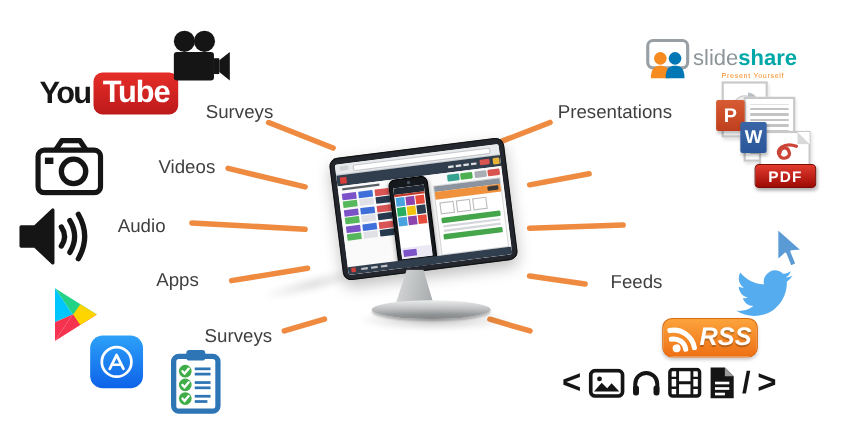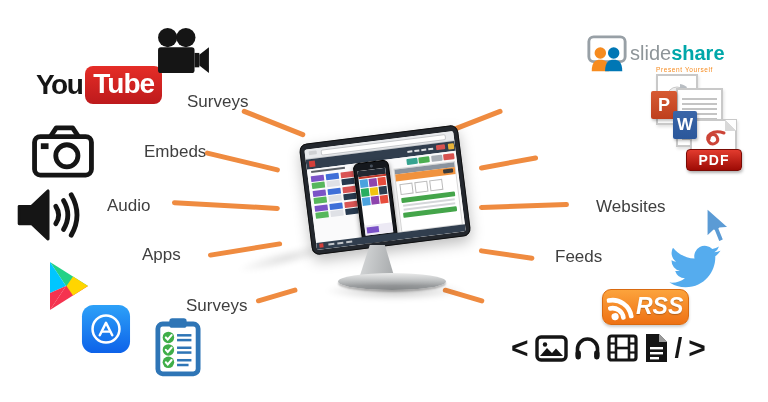--- a/index.html
+++ b/index.html
@@ -183,25 +183,25 @@
     <path d="M11.3,34 l2,2.2 4,-4.6" stroke="#fff" stroke-width="2.2" fill="none" stroke-linecap="round"></path>
     <rect x="23" y="30.5" width="15" height="2.6" fill="#2E75B6"></rect>
       <rect x="23" y="35.5" width="15" height="2.6" fill="#2E75B6"></rect>
     <circle cx="14" cy="47" r="6" fill="#3FAE49"></circle>
     <path d="M11.3,47 l2,2.2 4,-4.6" stroke="#fff" stroke-width="2.2" fill="none" stroke-linecap="round"></path>
     <rect x="23" y="43.5" width="15" height="2.6" fill="#2E75B6"></rect>
       <rect x="23" y="48.5" width="12" height="2.6" fill="#2E75B6"></rect>
   </svg>
 
   <span class="lbl" style="left:187px;top:92px">Surveys</span>
-  <span class="lbl" style="left:144px;top:142px">Embeds</span>
+  <span class="lbl" style="left:144px;top:142px">Videos</span>
   <span class="lbl" style="left:107px;top:196px">Audio</span>
   <span class="lbl" style="left:142px;top:245px">Apps</span>
   <span class="lbl" style="left:186px;top:296px">Surveys</span>
-  <span class="lbl" style="left:596px;top:197px">Websites</span>
+  <span class="lbl" style="left:507px;top:92px">Presentations</span>
   <span class="lbl" style="left:555px;top:247px">Feeds</span>
 
   <div class="line" style="left:242px;top:108px;width:68px;transform:rotate(21.6deg)"></div>
   <div class="line" style="left:205px;top:150px;width:77px;transform:rotate(13.5deg)"></div>
   <div class="line" style="left:172px;top:200px;width:108px;transform:rotate(3.2deg)"></div>
   <div class="line" style="left:208px;top:253px;width:75px;transform:rotate(-9.2deg)"></div>
   <div class="line" style="left:256px;top:299px;width:43px;transform:rotate(-16.3deg)"></div>
   <div class="line" style="left:438px;top:133px;width:69px;transform:rotate(-21.3deg)"></div>
   <div class="line" style="left:479px;top:166px;width:60px;transform:rotate(-10.6deg)"></div>
   <div class="line" style="left:479px;top:205px;width:90px;transform:rotate(-1.9deg)"></div>

